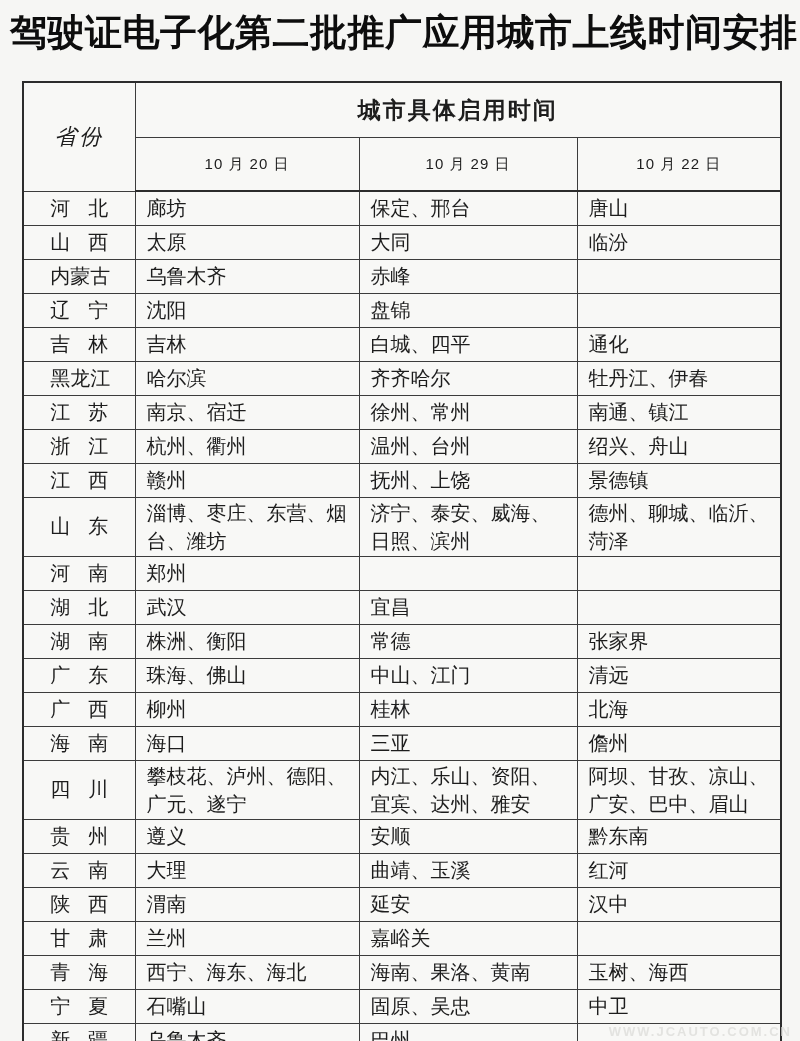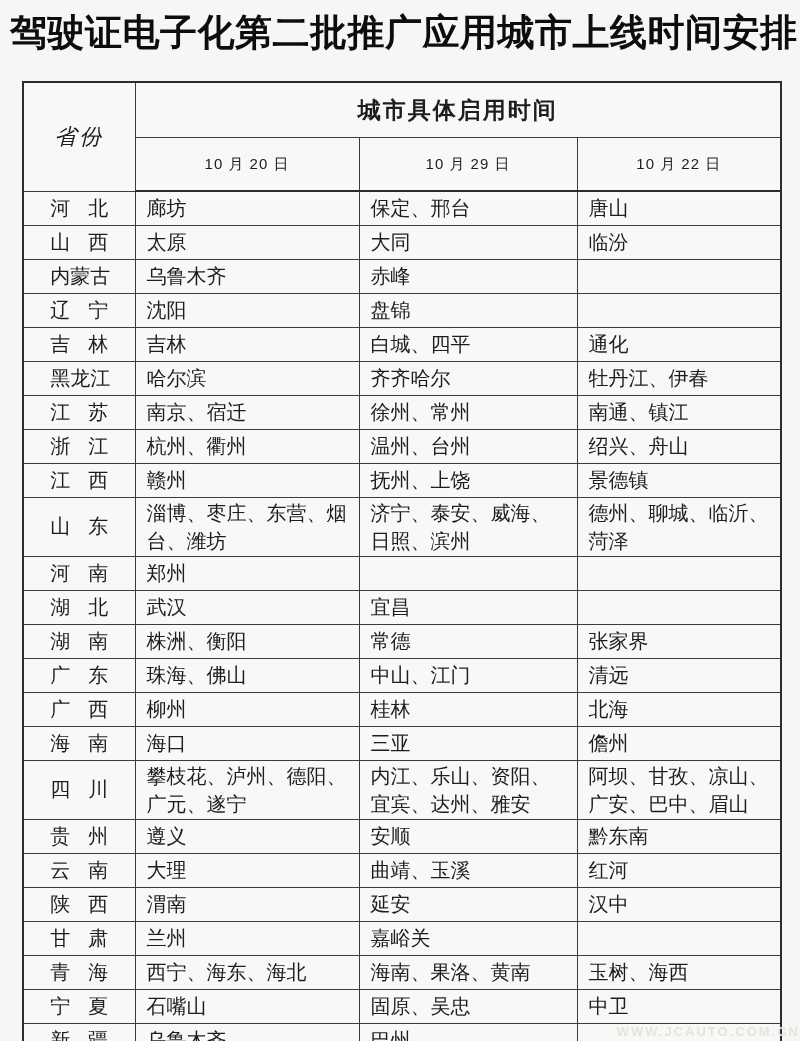--- a/index.html
+++ b/index.html
@@ -78,21 +78,21 @@
   }
   td.city-cell {
     text-align: left;
     padding: 1px 8px 1px 11px;
     line-height: 28px;
     word-break: break-all;
     overflow-wrap: break-word;
   }
   .watermark {
     position: absolute;
-    right: 0;
+    right: 8px;
     bottom: 2px;
     font-family: "Liberation Sans", sans-serif;
     font-size: 13px;
     font-weight: 700;
     letter-spacing: 2px;
     color: #e3e3e0;
     user-select: none;
   }
 </style>
 </head>

